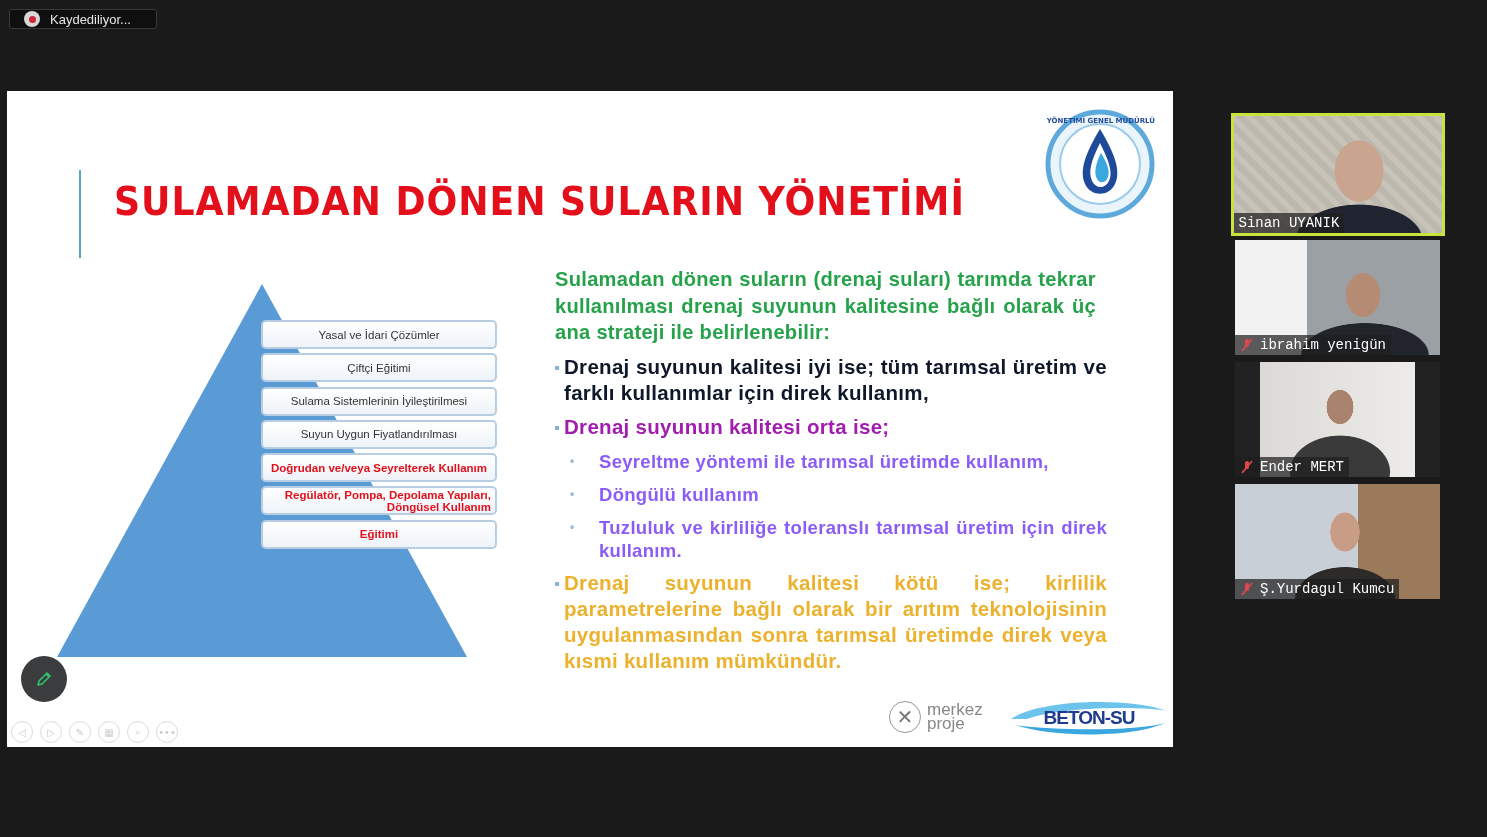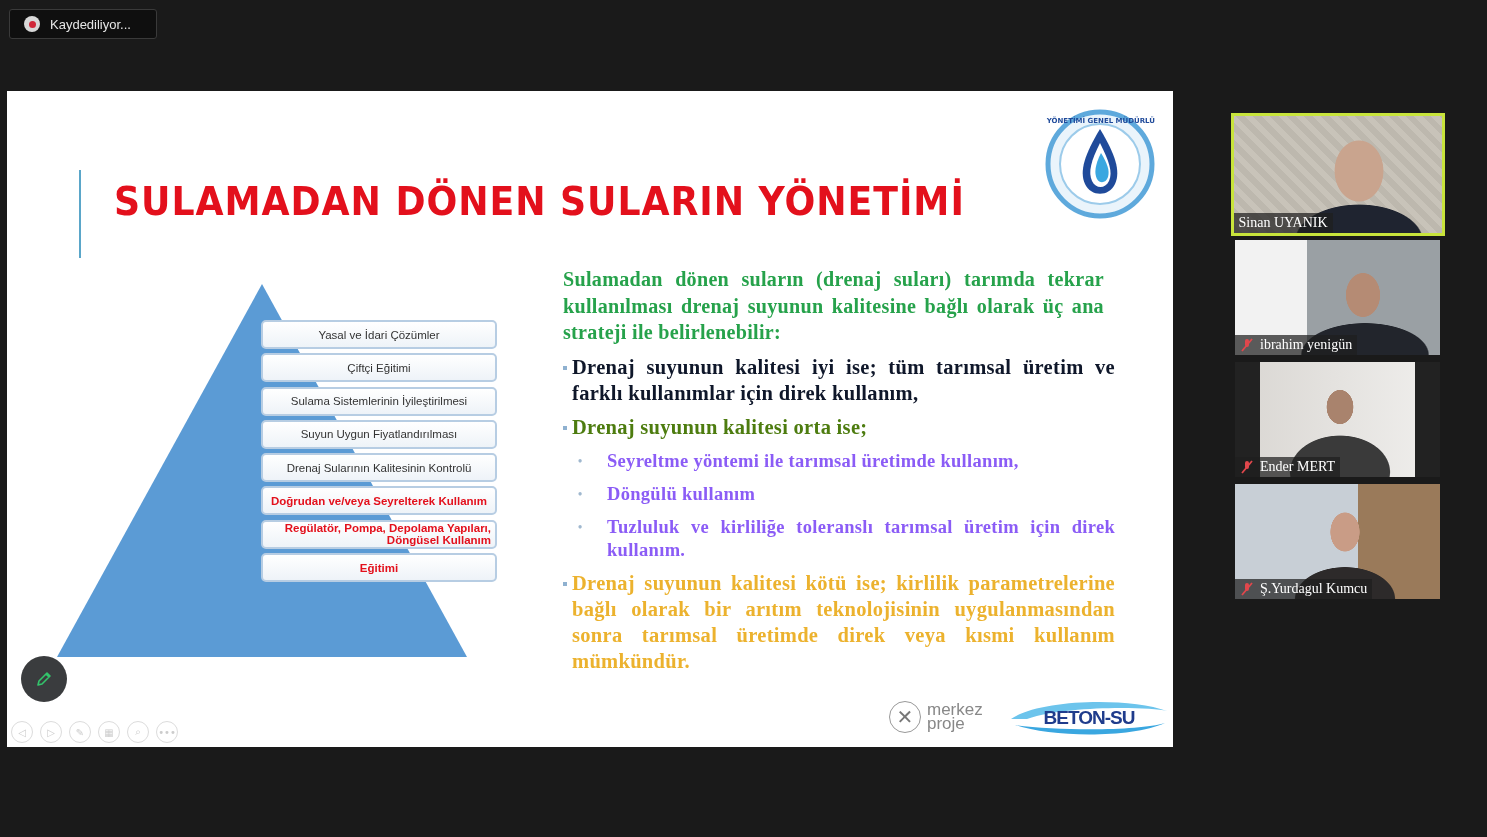--- a/index.html
+++ b/index.html
@@ -1,57 +1,57 @@
 <!DOCTYPE html>
 <html><head>
 <meta charset="utf-8">
 <style>
   * { box-sizing: border-box; margin: 0; padding: 0; }
   html, body { width: 1487px; height: 837px; background: #1a1a1a; overflow: hidden; font-family: "DejaVu Sans", sans-serif; }
   .app { position: relative; width: 1487px; height: 837px; background: #1a1a1a; }
 
-  .rec-badge { position: absolute; left: 9px; top: 9px; width: 148px; height: 30px; background: #0f0f0f; border: 1px solid #3a3a3a; border-radius: 3px; display: flex; align-items: center; padding-left: 14px; }
+  .rec-badge { position: absolute; left: 9px; top: 9px; width: 148px; height: 20px; background: #0f0f0f; border: 1px solid #3a3a3a; border-radius: 3px; display: flex; align-items: center; padding-left: 14px; }
   .rec-dot { width: 16px; height: 16px; border-radius: 50%; background: #d8d8d8; display: flex; align-items: center; justify-content: center; margin-right: 10px; }
   .rec-dot::after { content: ""; width: 7px; height: 7px; border-radius: 50%; background: #d0283a; }
   .rec-label { color: #e6e6e6; font-size: 13px; font-family: "Liberation Sans", sans-serif; }
 
   .slide { position: absolute; left: 7px; top: 91px; width: 1166px; height: 656px; background: #ffffff; overflow: hidden; }
   .title-bar { position: absolute; left: 72px; top: 79px; width: 2px; height: 88px; background: #5aa6c9; }
   .slide-title { position: absolute; left: 107px; top: 88px; font-family: "DejaVu Sans", sans-serif; font-weight: bold; font-size: 39px; letter-spacing: 1px; color: #e3101c; transform: scaleX(0.93); transform-origin: left; white-space: nowrap; }
 
   .logo { position: absolute; left: 1038px; top: 18px; width: 110px; height: 110px; }
 
   .pyramid { position: absolute; left: 45px; top: 193px; width: 420px; height: 373px; }
   .pyr-steps { position: absolute; left: 254px; top: 229px; width: 236px; }
   .pyr-step { width: 236px; height: 29px; border: 2px solid #b7cde3; border-radius: 5px; background: linear-gradient(#ffffff, #eef3f8); display: flex; align-items: center; justify-content: center; text-align: right; font-family: "Liberation Sans", sans-serif; font-size: 11.5px; line-height: 12px; color: #333; margin-bottom: 4.3px; padding: 0 4px; }
   .pyr-step.red { color: #e3101c; font-weight: bold; }
 
-  .text-block { position: absolute; left: 548px; top: 175px; width: 552px; font-family: Liberation Serif, serif; margin-left: 8px; }
+  .text-block { position: absolute; left: 548px; top: 175px; width: 552px; font-family: Liberation Sans, sans-serif; }
   .intro { color: #26a24b; font-size: 20.5px; line-height: 26.5px; text-align: justify; font-weight: bold; letter-spacing: 0.3px; transform: scaleX(0.98); transform-origin: left; }
   .bullet { position: relative; padding-left: 9px; font-size: 20.5px; line-height: 26px; text-align: justify; font-weight: bold; letter-spacing: 0.3px; margin-top: 8px; }
   .bullet::before { content: ""; position: absolute; left: 0; top: 12px; width: 4px; height: 4px; background: #8fb1d0; }
   .b-black { color: #0f172a; }
-  .b-red { color: #4d7c0f; }
+  .b-red { color: #a21caf; }
   .b-yellow { color: #ecb22e; }
   .sub { position: relative; padding-left: 44px; font-size: 18.5px; line-height: 23px; color: #8b5cf6; font-weight: bold; text-align: justify; letter-spacing: 0.3px; margin-top: 10px; }
   .sub::before { content: "•"; position: absolute; left: 15px; top: 0; color: #a0b8cf; font-size: 12px; }
 
   .merkez { position: absolute; left: 882px; top: 610px; display: flex; align-items: center; }
   .merkez-x { width: 32px; height: 32px; border-radius: 50%; border: 1.5px solid #999; color: #777; display: flex; align-items: center; justify-content: center; font-size: 20px; margin-right: 6px; }
   .merkez-txt { font-family: "Liberation Sans", sans-serif; color: #888; font-size: 17px; line-height: 14px; }
   .betonsu { position: absolute; left: 1002px; top: 606px; width: 160px; height: 40px; }
 
   .pen-btn { position: absolute; left: 14px; top: 565px; width: 46px; height: 46px; border-radius: 50%; background: #3a3c3e; display: flex; align-items: center; justify-content: center; }
   .ctrl-row { position: absolute; left: 4px; top: 630px; display: flex; gap: 7px; }
   .ctrl { width: 22px; height: 22px; border-radius: 50%; border: 1px solid #dcdcdc; display: flex; align-items: center; justify-content: center; color: #ccc; font-size: 10px; }
 
   .participants { position: absolute; left: 1230px; top: 113px; width: 215px; }
   .tile { position: relative; width: 205px; height: 115px; margin: 0 auto 7px; overflow: hidden; background: #2a2a2a; }
   .tile.active { width: 214px; height: 123px; border: 3px solid #c8e43b; margin-bottom: 4px; }
-  .tile .name { position: absolute; left: 0; bottom: 0; background: rgba(30,30,30,0.72); color: #fff; font-family: Liberation Serif, serif; font-size: 14px; padding: 2px 5px 2px 5px; display: flex; align-items: center; white-space: nowrap; }
+  .tile .name { position: absolute; left: 0; bottom: 0; background: rgba(30,30,30,0.72); color: #fff; font-family: Liberation Mono, monospace; font-size: 14px; padding: 2px 5px 2px 5px; display: flex; align-items: center; white-space: nowrap; }
   .mic-off { width: 14px; height: 14px; margin-right: 6px; position: relative; }
   .scene { position: absolute; inset: 0; }
 </style>
 </head>
 <body>
 
 <div class="app">
 
   <div class="rec-badge">
     <span class="rec-dot"></span>
@@ -73,21 +73,20 @@
 
     <svg class="pyramid" viewBox="0 0 420 373">
       <polygon points="210,0 415,373 5,373" fill="#5b9bd5"></polygon>
     </svg>
 
     <div class="pyr-steps">
       <div class="pyr-step">Yasal ve İdari Çözümler</div>
       <div class="pyr-step">Çiftçi Eğitimi</div>
       <div class="pyr-step">Sulama Sistemlerinin İyileştirilmesi</div>
       <div class="pyr-step">Suyun Uygun Fiyatlandırılması</div>
-      <div class="pyr-step">Drenaj Sularının Kalitesinin Kontrolü</div>
       <div class="pyr-step red">Doğrudan ve/veya Seyrelterek Kullanım</div>
       <div class="pyr-step red">Regülatör, Pompa, Depolama Yapıları, Döngüsel Kullanım</div>
       <div class="pyr-step red">Eğitimi</div>
     </div>
 
     <div class="text-block">
       <div class="intro">Sulamadan dönen suların (drenaj suları) tarımda tekrar kullanılması drenaj suyunun kalitesine bağlı olarak üç ana strateji ile belirlenebilir:</div>
       <div class="bullet b-black">Drenaj suyunun kalitesi iyi ise; tüm tarımsal üretim ve farklı kullanımlar için direk kullanım,</div>
       <div class="bullet b-red">Drenaj suyunun kalitesi orta ise;</div>
       <div class="sub">Seyreltme yöntemi ile tarımsal üretimde kullanım,</div>

